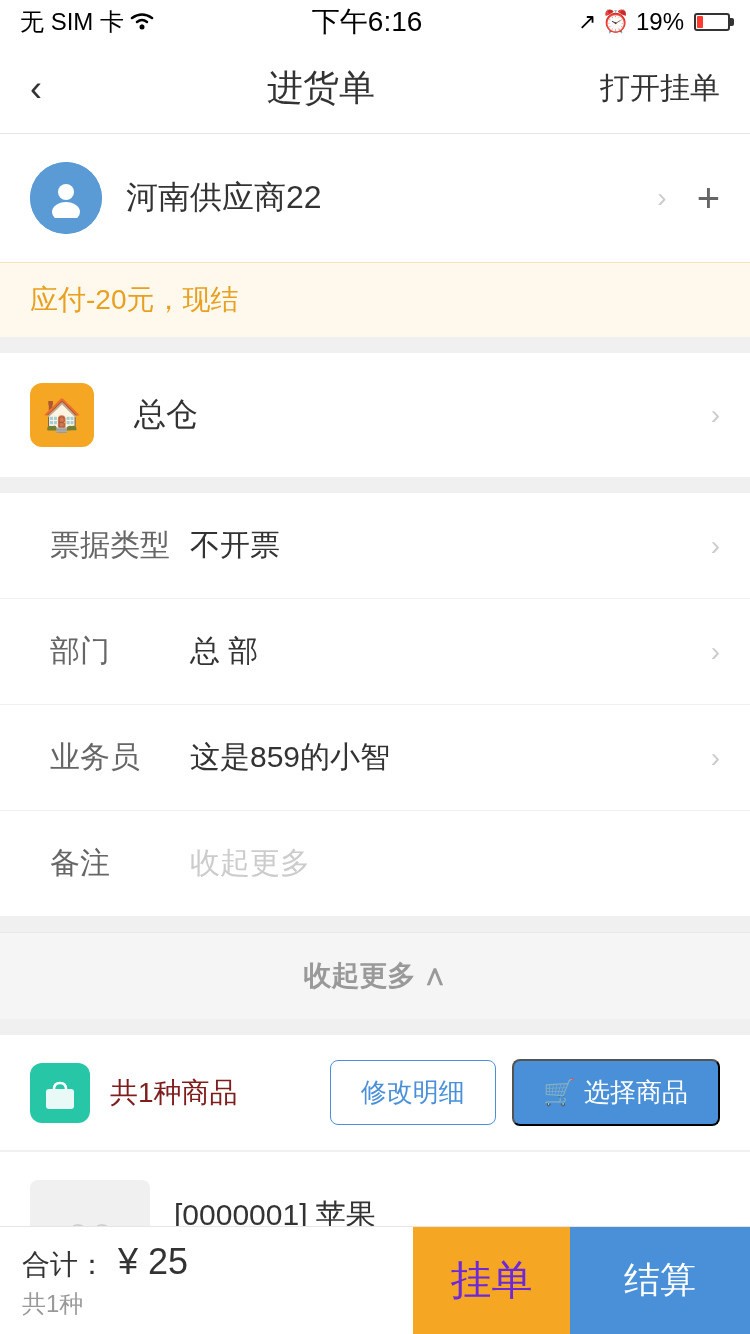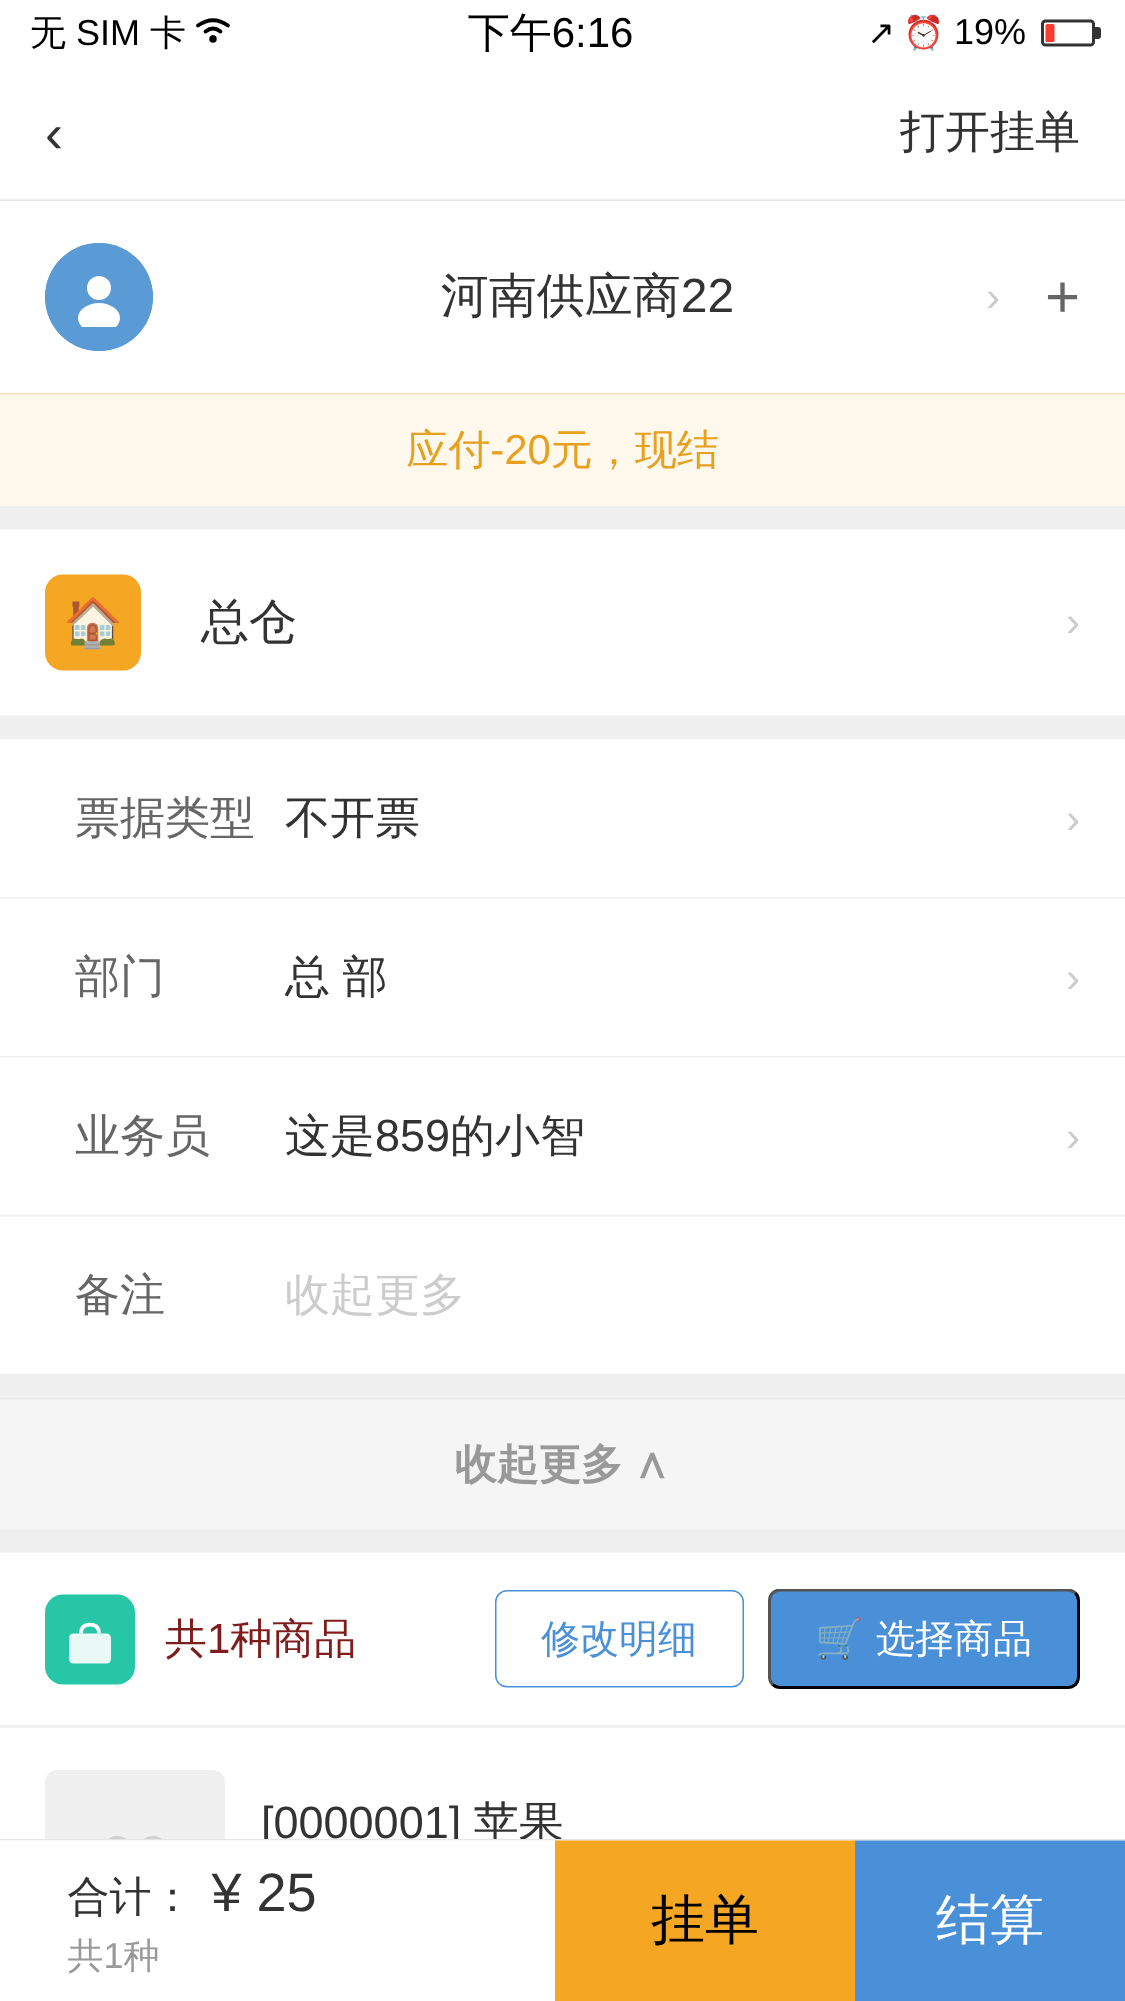--- a/index.html
+++ b/index.html
@@ -98,21 +98,20 @@
 
     
     .content {
       background: #f0f0f0;
     }
 
     
     .section {
       background: #fff;
       margin-bottom: 16px;
-      text-align: center;
     }
 
     
     .supplier-row {
       display: flex;
       align-items: center;
       padding: 28px 30px;
       border-bottom: none;
     }
     .supplier-avatar {
@@ -356,21 +355,21 @@
       display: flex;
       align-items: stretch;
       background: #fff;
       border-top: 1px solid #e5e5e5;
     }
     .bottom-total {
       flex: 1;
       display: flex;
       flex-direction: column;
       justify-content: center;
-      padding: 0 45px;
+      padding: 0 22px;
       background: #fff;
     }
     .bottom-total-row {
       display: flex;
       align-items: baseline;
       gap: 12px;
     }
     .total-label {
       font-size: 28px;
       color: #333;
@@ -379,24 +378,24 @@
       font-size: 36px;
       color: #333;
       font-weight: 500;
     }
     .total-sub {
       font-size: 24px;
       color: #999;
       margin-top: 4px;
     }
     .btn-suspend {
-      width: 200px;
+      width: 157px;
       background: #f5a623;
-      color: #000000;
-      font-size: 36px;
+      color: #6d28d9;
+      font-size: 41px;
       display: flex;
       align-items: center;
       justify-content: center;
       cursor: pointer;
       border: none;
     }
     .btn-settle {
       width: 180px;
       background: #4a90d9;
       color: #fff;
@@ -434,20 +433,21 @@
     <span style="font-size:22px;">⏰</span>
     <span>19%</span>
     <div class="battery-icon">
       <div class="battery-fill"></div>
     </div>
   </div>
 </div>
 
 <div class="nav-bar">
   <span class="nav-back">‹</span>
+  <span class="nav-title">进货单</span>
   <span class="nav-action">打开挂单</span>
 </div>
 
 <div class="content">
 
   <div class="section">
     <div class="supplier-row">
       <div class="supplier-avatar">
         <div class="supplier-avatar-inner">
           <svg width="40" height="40" viewBox="0 0 40 40">

